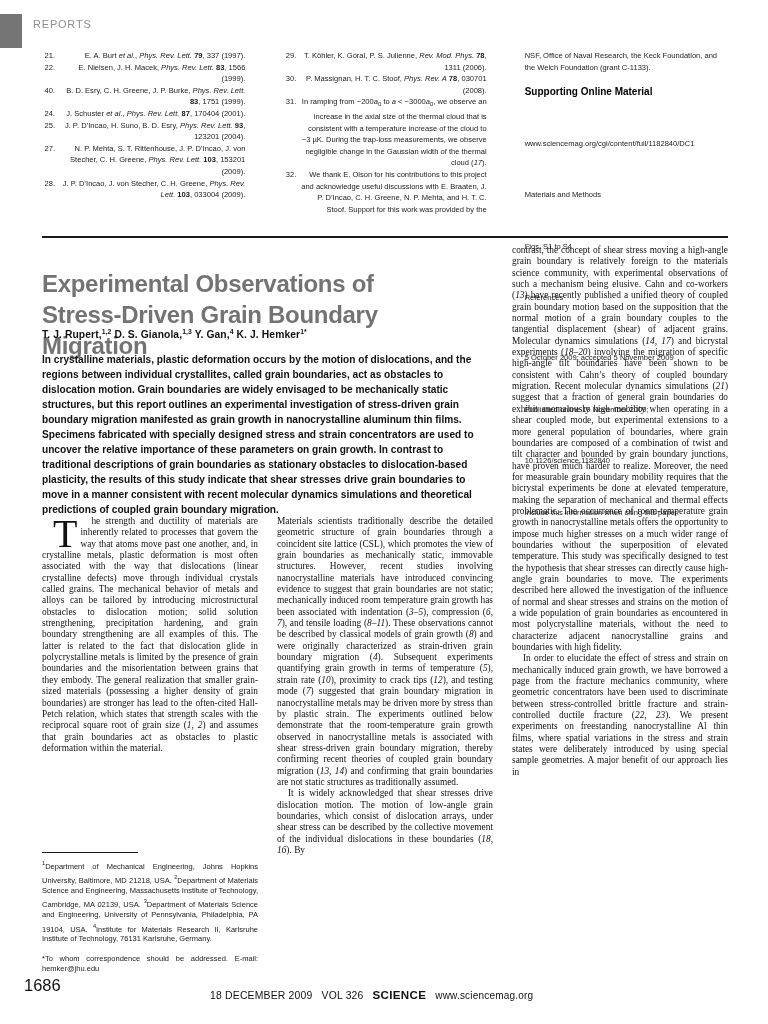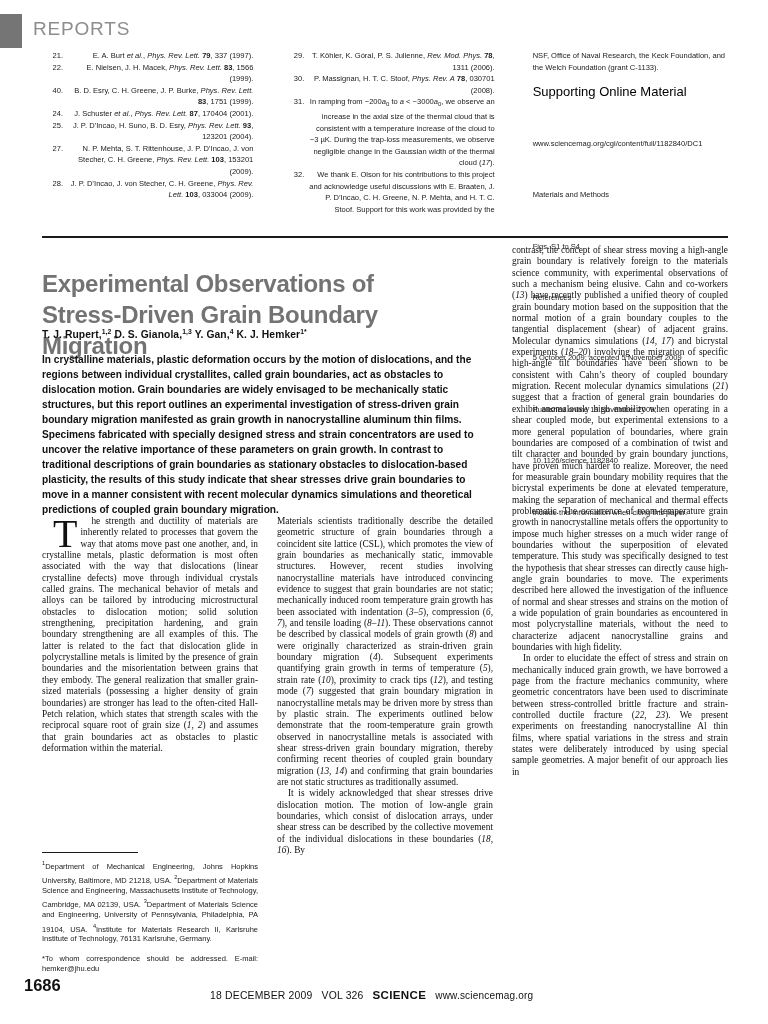--- a/index.html
+++ b/index.html
@@ -30,31 +30,31 @@
     top: 0;
     width: 22px;
     height: 34px;
     background: #757575;
   }
   .runhead-label {
     position: absolute;
     left: 33px;
     top: 4px;
     font-family: "Liberation Sans", sans-serif;
-    font-size: 19px;
+    font-size: 11px;
     letter-spacing: 0.8px;
     color: #8d8d8d;
     font-weight: 400;
   }
 
   
   .refs {
     position: absolute;
     top: 50px;
-    left: 50px;
+    left: 42px;
     width: 686px;
     display: flex;
     gap: 38px;
   }
   .refcol {
     width: 214px;
     font-family: "Liberation Sans", sans-serif;
     font-size: 7.55px;
     line-height: 11.6px;
     color: #1a1a1a;
@@ -76,22 +76,22 @@
   }
   .reftext i { font-style: italic; }
   .reftext b { font-weight: bold; }
   .refplain {
     margin-bottom: 0px;
   }
   .sombase { font-size: 6px; vertical-align: -2px; }
 
   .sos-head {
     font-family: "Liberation Sans", sans-serif;
-    font-size: 13px;
-    font-weight: normal;
+    font-size: 10px;
+    font-weight: bold;
     margin-top: 13px;
     margin-bottom: 4px;
     color: #000;
   }
   .sos-line {
     font-family: "Liberation Sans", sans-serif;
     font-size: 7.55px;
     line-height: 11.4px;
     margin-top: 40px;
   }
@@ -215,21 +215,21 @@
     top: 976px;
     width: 768px;
     height: 32px;
   }
   .folio {
     position: absolute;
     left: 24px;
     top: 0px;
     font-family: "Liberation Sans", sans-serif;
     font-size: 16.5px;
-    font-weight: bold;
+    font-weight: normal;
     color: #111;
   }
   .footcenter {
     position: absolute;
     left: 210px;
     top: 12px;
     font-family: "Liberation Sans", sans-serif;
     font-size: 10.4px;
     color: #111;
     letter-spacing: 0.2px;

